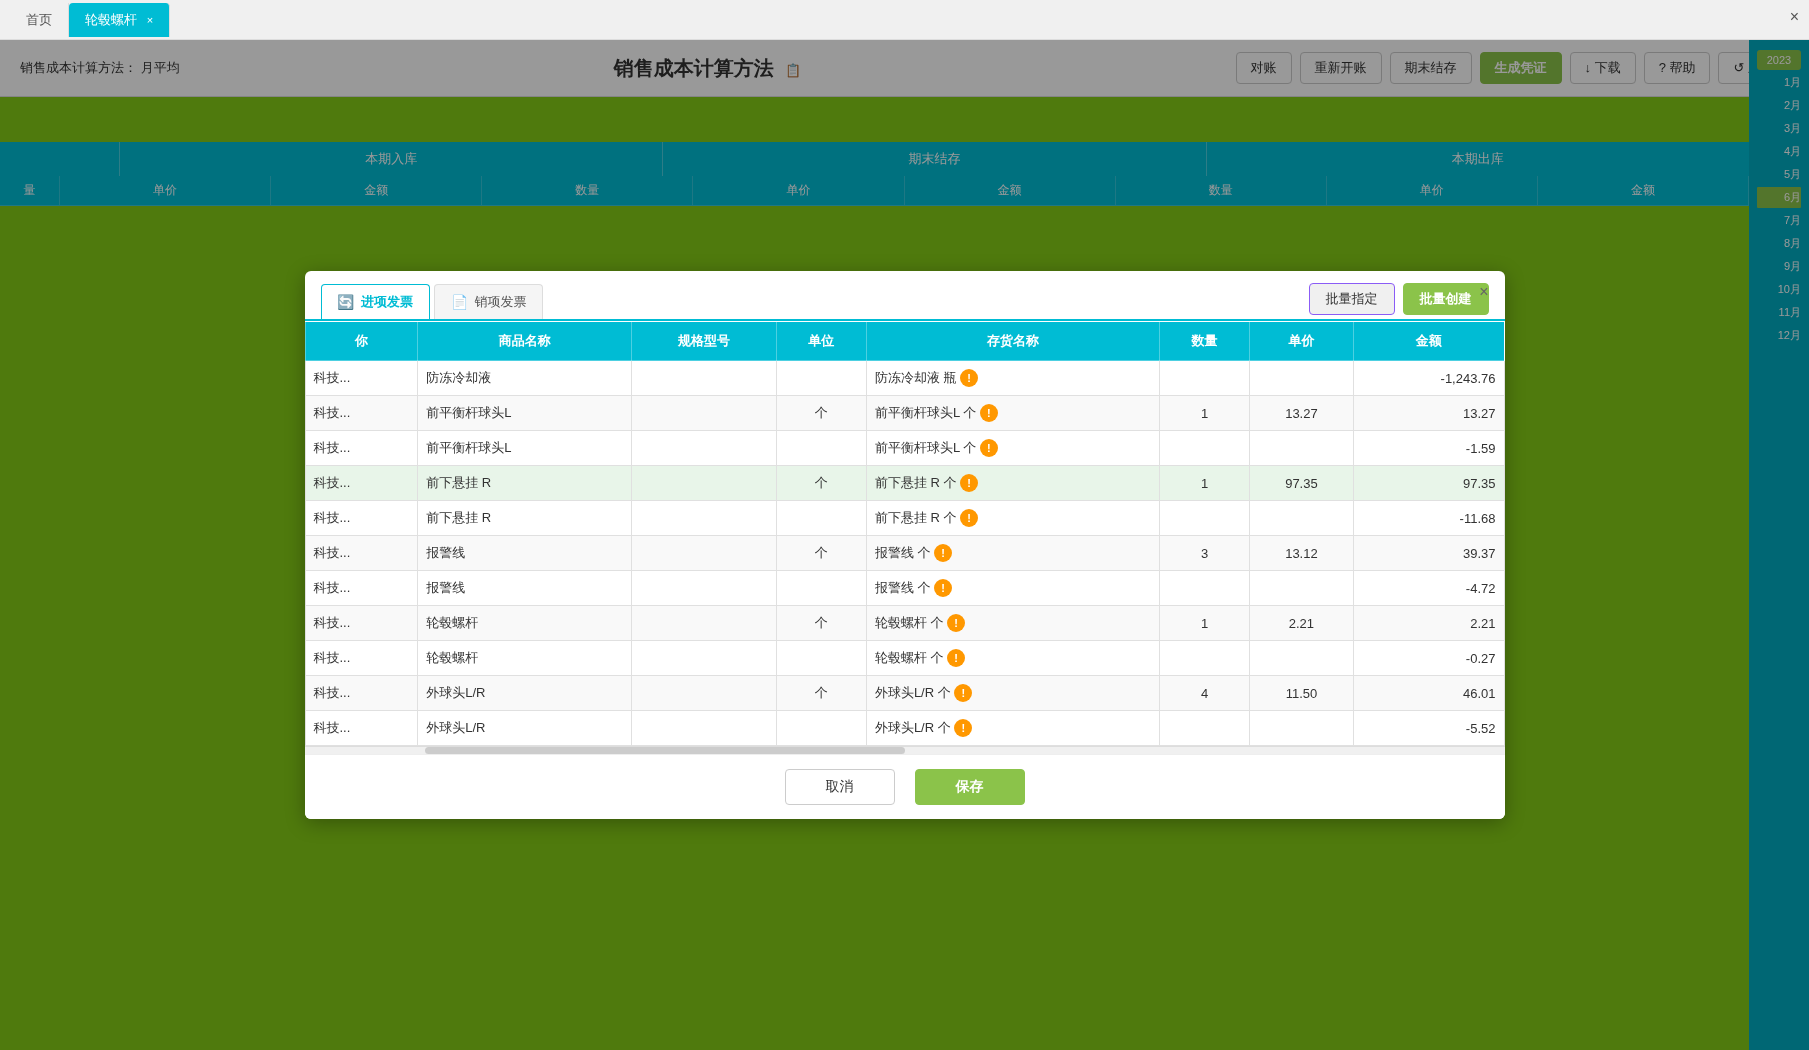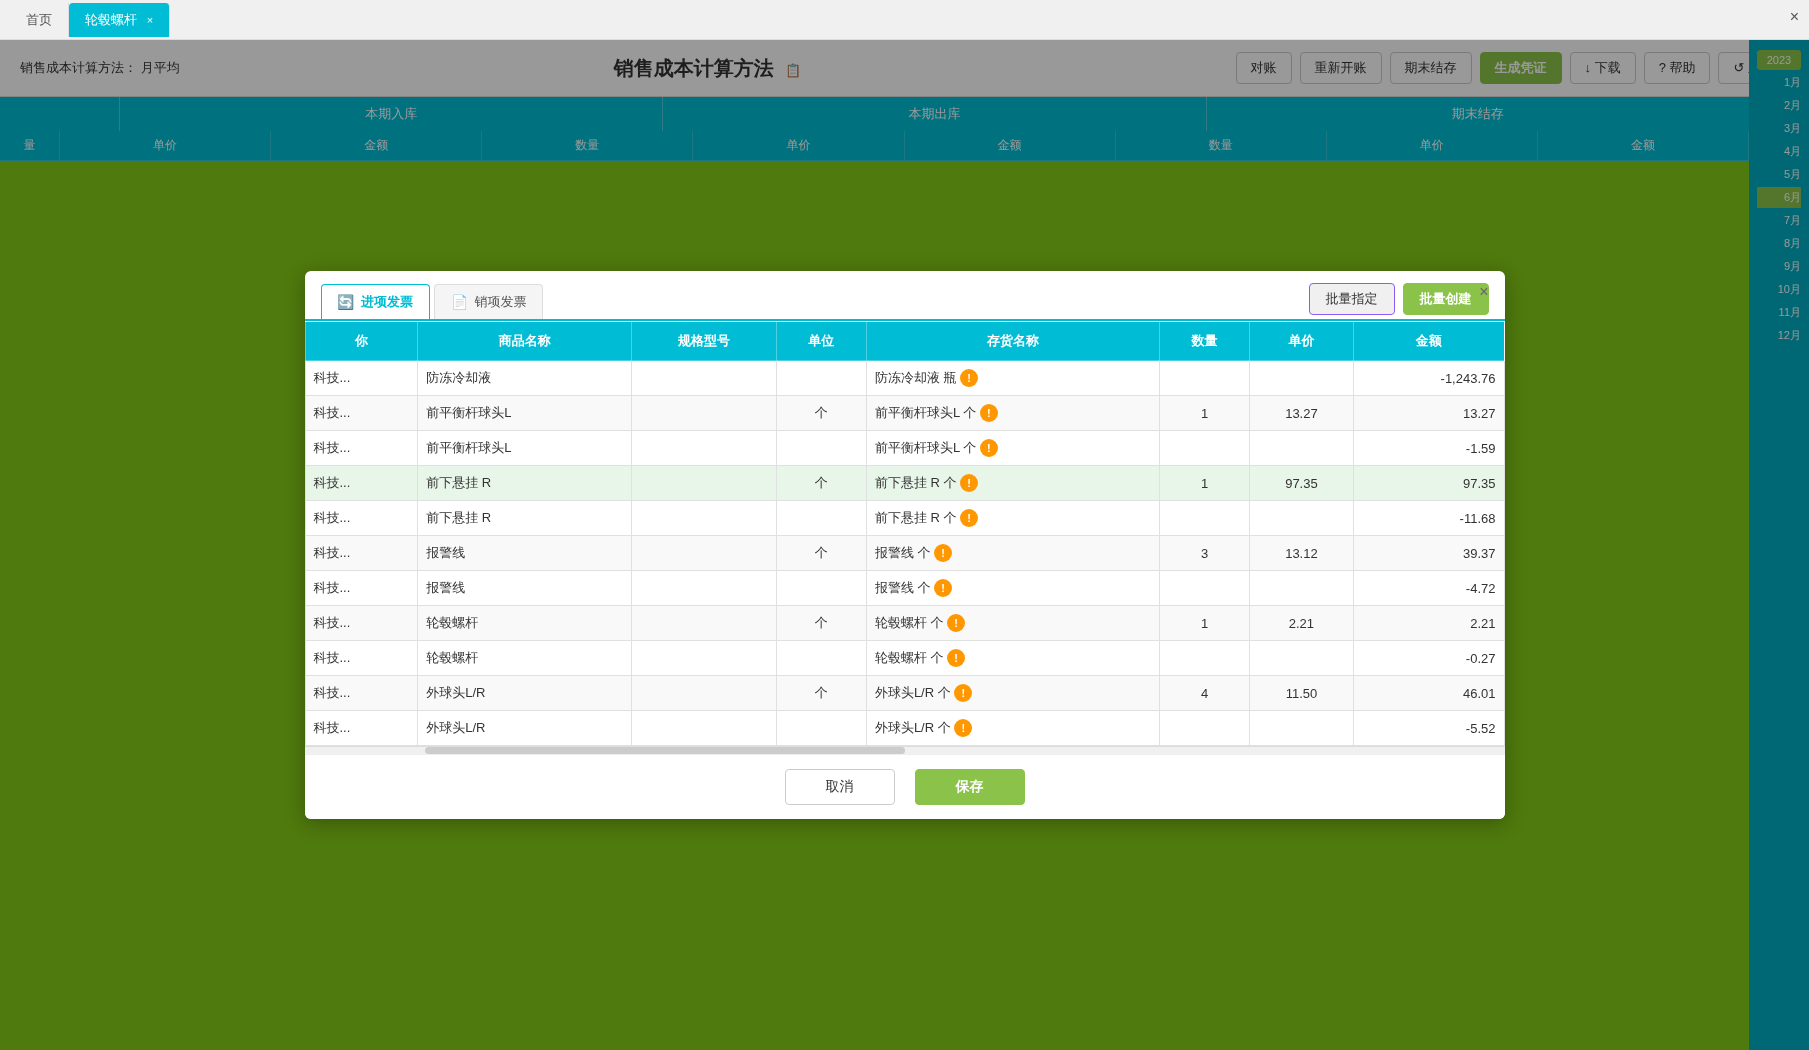--- a/index.html
+++ b/index.html
@@ -200,25 +200,25 @@
       <button class="btn btn-outline">对账</button>
       <button class="btn btn-outline">重新开账</button>
       <button class="btn btn-outline">期末结存</button>
       <button class="btn btn-green">生成凭证</button>
       <button class="btn btn-outline">↓ 下载</button>
       <button class="btn btn-outline">? 帮助</button>
       <button class="btn btn-outline">↺ 刷新</button>
     </div>
   </div>
 
-  <div class="table-header-section" style="margin-right:60px;">
+  <div class="table-header-section" style="margin-right:60px;margin-top:45px;">
     <div class="th-group" style="flex:0 0 120px;"></div>
     <div class="th-group">本期入库</div>
+    <div class="th-group">期末结存</div>
     <div class="th-group">本期出库</div>
-    <div class="th-group">期末结存</div>
   </div>
 
   <div class="sub-headers" style="margin-right:60px;">
     <div class="sub-th" style="flex:0 0 60px;">量</div>
     <div class="sub-th">单价</div>
     <div class="sub-th">金额</div>
     <div class="sub-th">数量</div>
     <div class="sub-th">单价</div>
     <div class="sub-th">金额</div>
     <div class="sub-th">数量</div>

